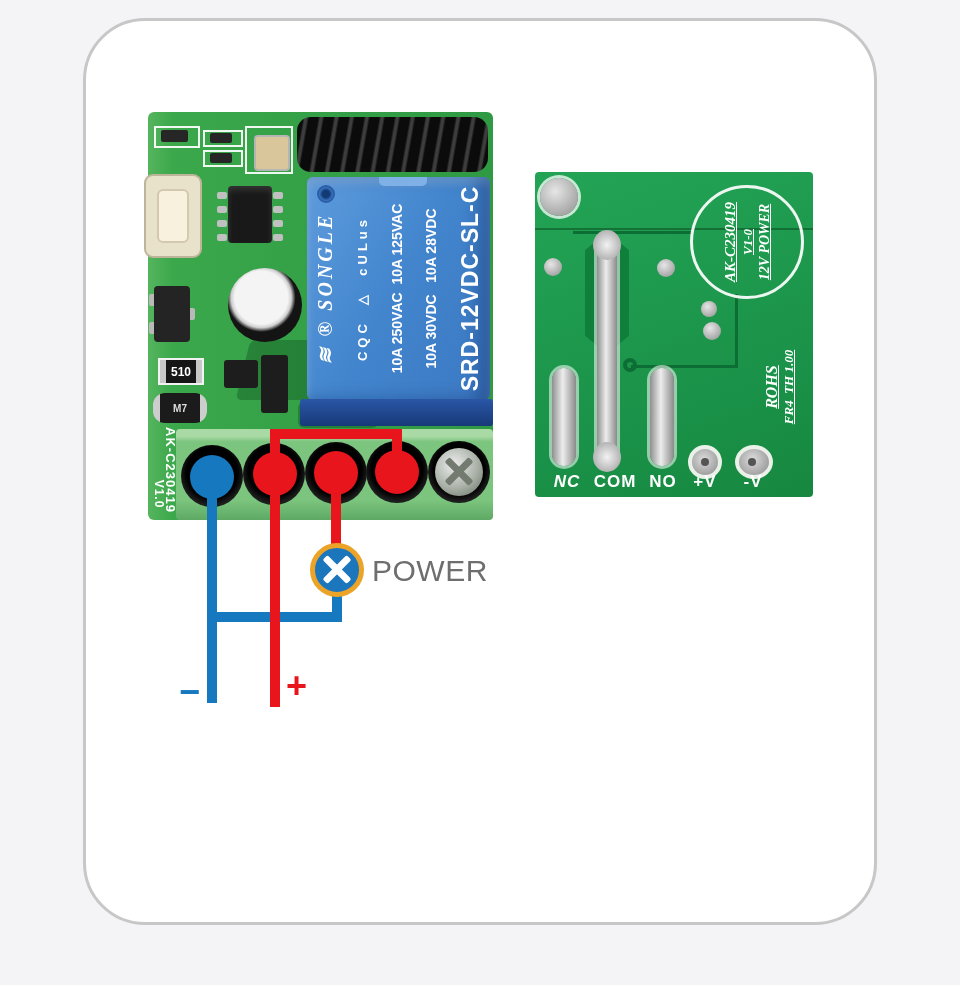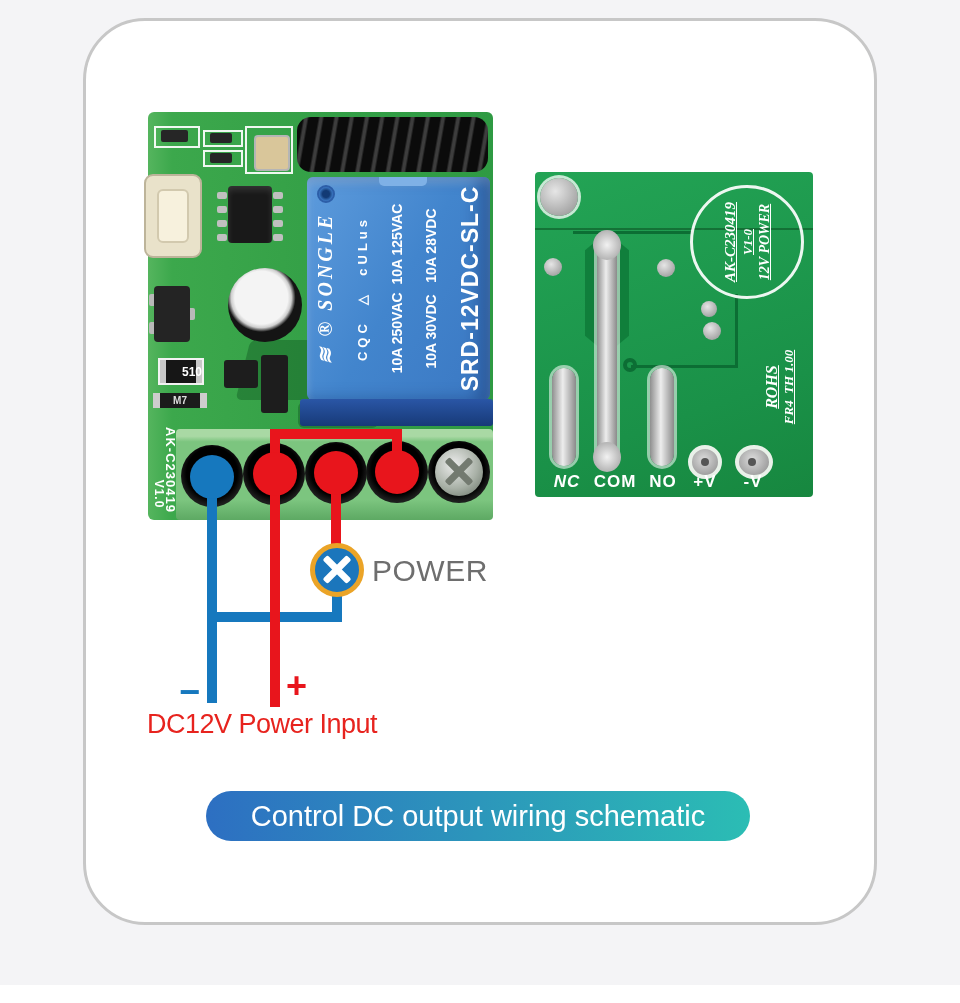--- a/index.html
+++ b/index.html
@@ -24,22 +24,22 @@
             background:#f7f1dd;border:2px solid #d2c9ae;border-radius:6px;}
   .ic{position:absolute;left:80px;top:74px;width:44px;height:57px;background:#191919;border-radius:4px;
       box-shadow:inset 0 4px 6px rgba(255,255,255,.12);}
   .pin{position:absolute;width:10px;height:7px;background:#c0c0c0;border-radius:2px;}
   .cap{position:absolute;left:80px;top:156px;width:74px;height:74px;border-radius:50%;
        background:radial-gradient(circle at 45% 40%,#f4f4f4 0 44%,#cfcfcf 50%,#141414 57%);}
   .sot{position:absolute;left:6px;top:174px;width:36px;height:56px;background:#242424;border-radius:4px;}
   .tab{position:absolute;width:9px;height:12px;background:#b9b9b9;border-radius:2px;}
   .res510{position:absolute;left:10px;top:246px;width:46px;height:27px;border:2px solid #f2f2f2;
           box-sizing:border-box;background:linear-gradient(90deg,#c8c8c8 0 6px,#161616 6px calc(100% - 6px),#c8c8c8 calc(100% - 6px));
-          display:flex;align-items:center;justify-content:flex-end;color:#fff;font-size:12px;font-weight:bold;}
-  .m7{position:absolute;left:5px;top:281px;width:54px;height:15px;border-radius:0;
+          display:flex;align-items:center;justify-content:center;color:#fff;font-size:12px;font-weight:bold;}
+  .m7{position:absolute;left:5px;top:281px;width:54px;height:30px;border-radius:12px;
       background:linear-gradient(90deg,#cdcdcd 0 7px,#1b1b1b 7px calc(100% - 7px),#cdcdcd calc(100% - 7px));
       display:flex;align-items:center;justify-content:center;color:#ddd;font-size:10px;font-weight:bold;}
   .blk-a{position:absolute;left:76px;top:248px;width:34px;height:28px;background:#1d1d1d;border-radius:3px;}
   .blk-b{position:absolute;left:113px;top:243px;width:27px;height:58px;background:#1d1d1d;border-radius:3px;}
   .trace-patch{position:absolute;background:rgba(16,86,34,.42);border-radius:6px;}
   .relay{position:absolute;left:159px;top:65px;width:183px;height:223px;border-radius:6px;
          background:linear-gradient(120deg,#5d9bdc,#4285cd 50%,#3b78c3);
          box-shadow:inset -12px 0 16px rgba(10,30,80,.35),inset 0 6px 8px rgba(255,255,255,.25);}
   .relay-hole{position:absolute;left:10px;top:8px;width:14px;height:14px;border-radius:50%;
          background:radial-gradient(#123a75 35%,#3c79c4 70%);border:2px solid #2c5ea8;}
@@ -241,18 +241,14 @@
   <div class="dotc w-red" style="left:375px;top:450px;"></div>
 
   <div class="load">
       <i class="x1"></i>
       <i class="x2"></i>
     </div>
   <div class="load-label">POWER</div>
 
   <div class="sign minus">−</div>
   <div class="sign plus">+</div>
-  <div class="power-label">DC12V Power Input</div>
-
-  <div class="pill">
-    <span>Control DC output wiring schematic</span>
-  </div>
+
 </div>
 
 </body></html>

